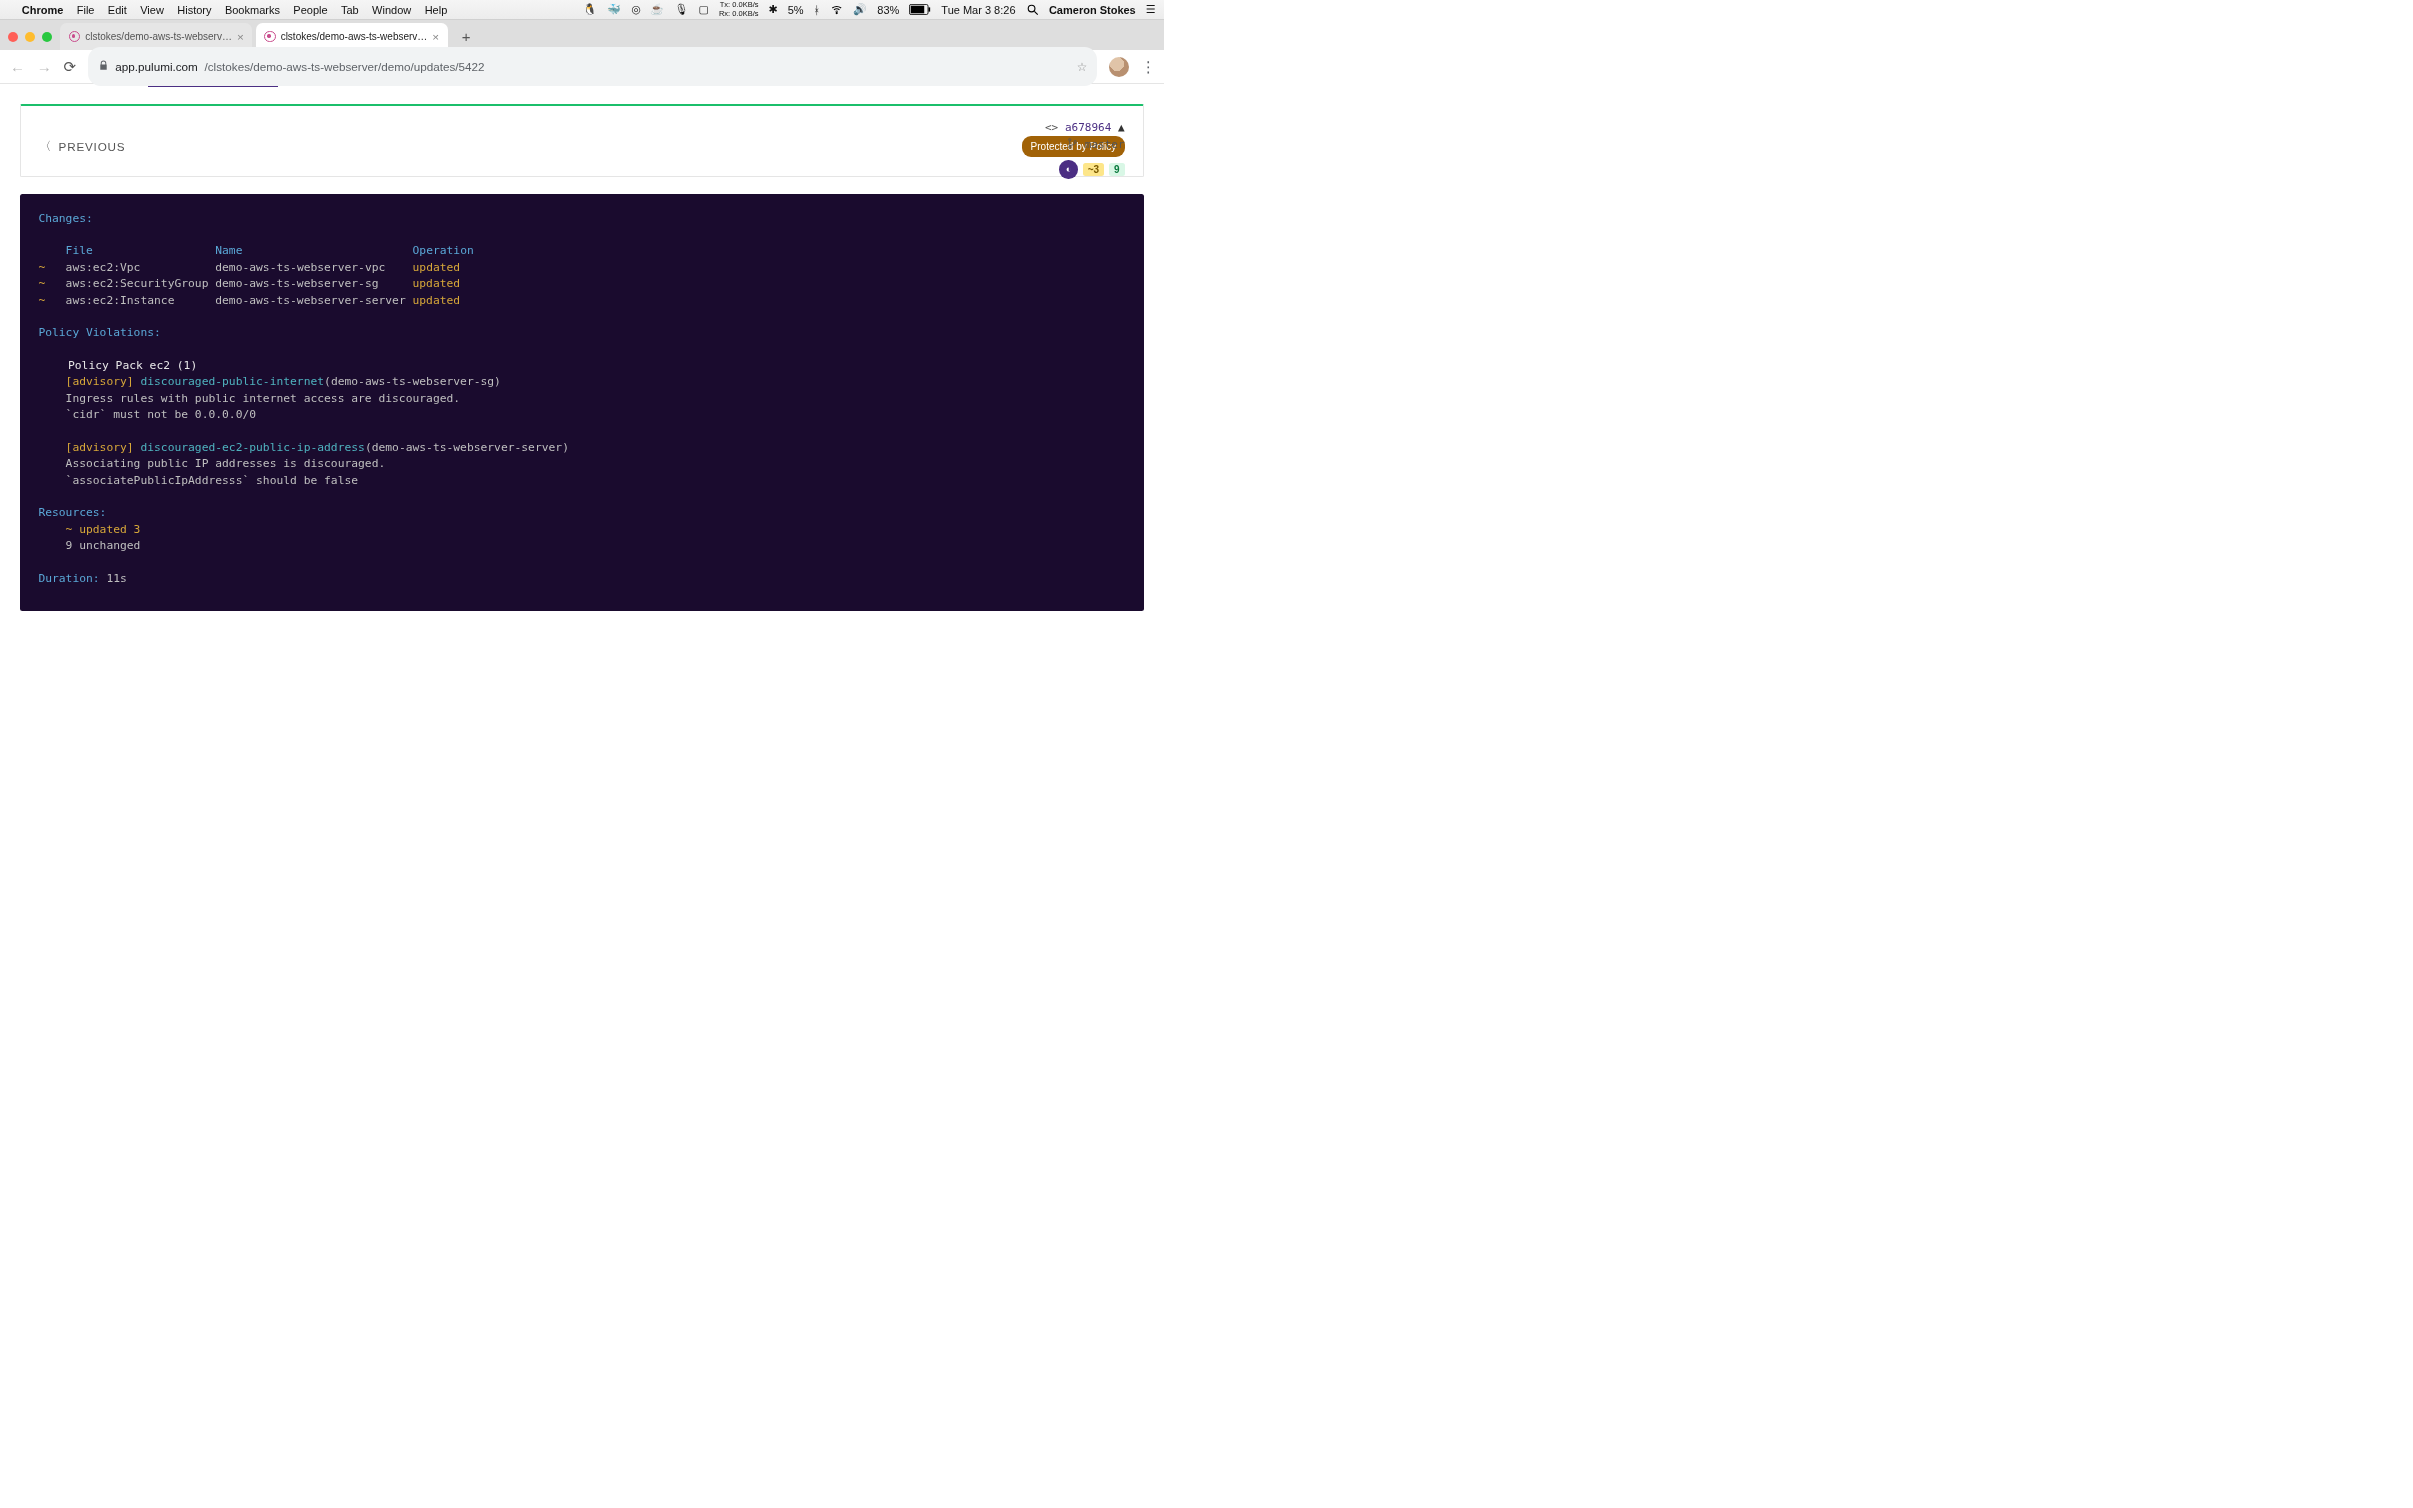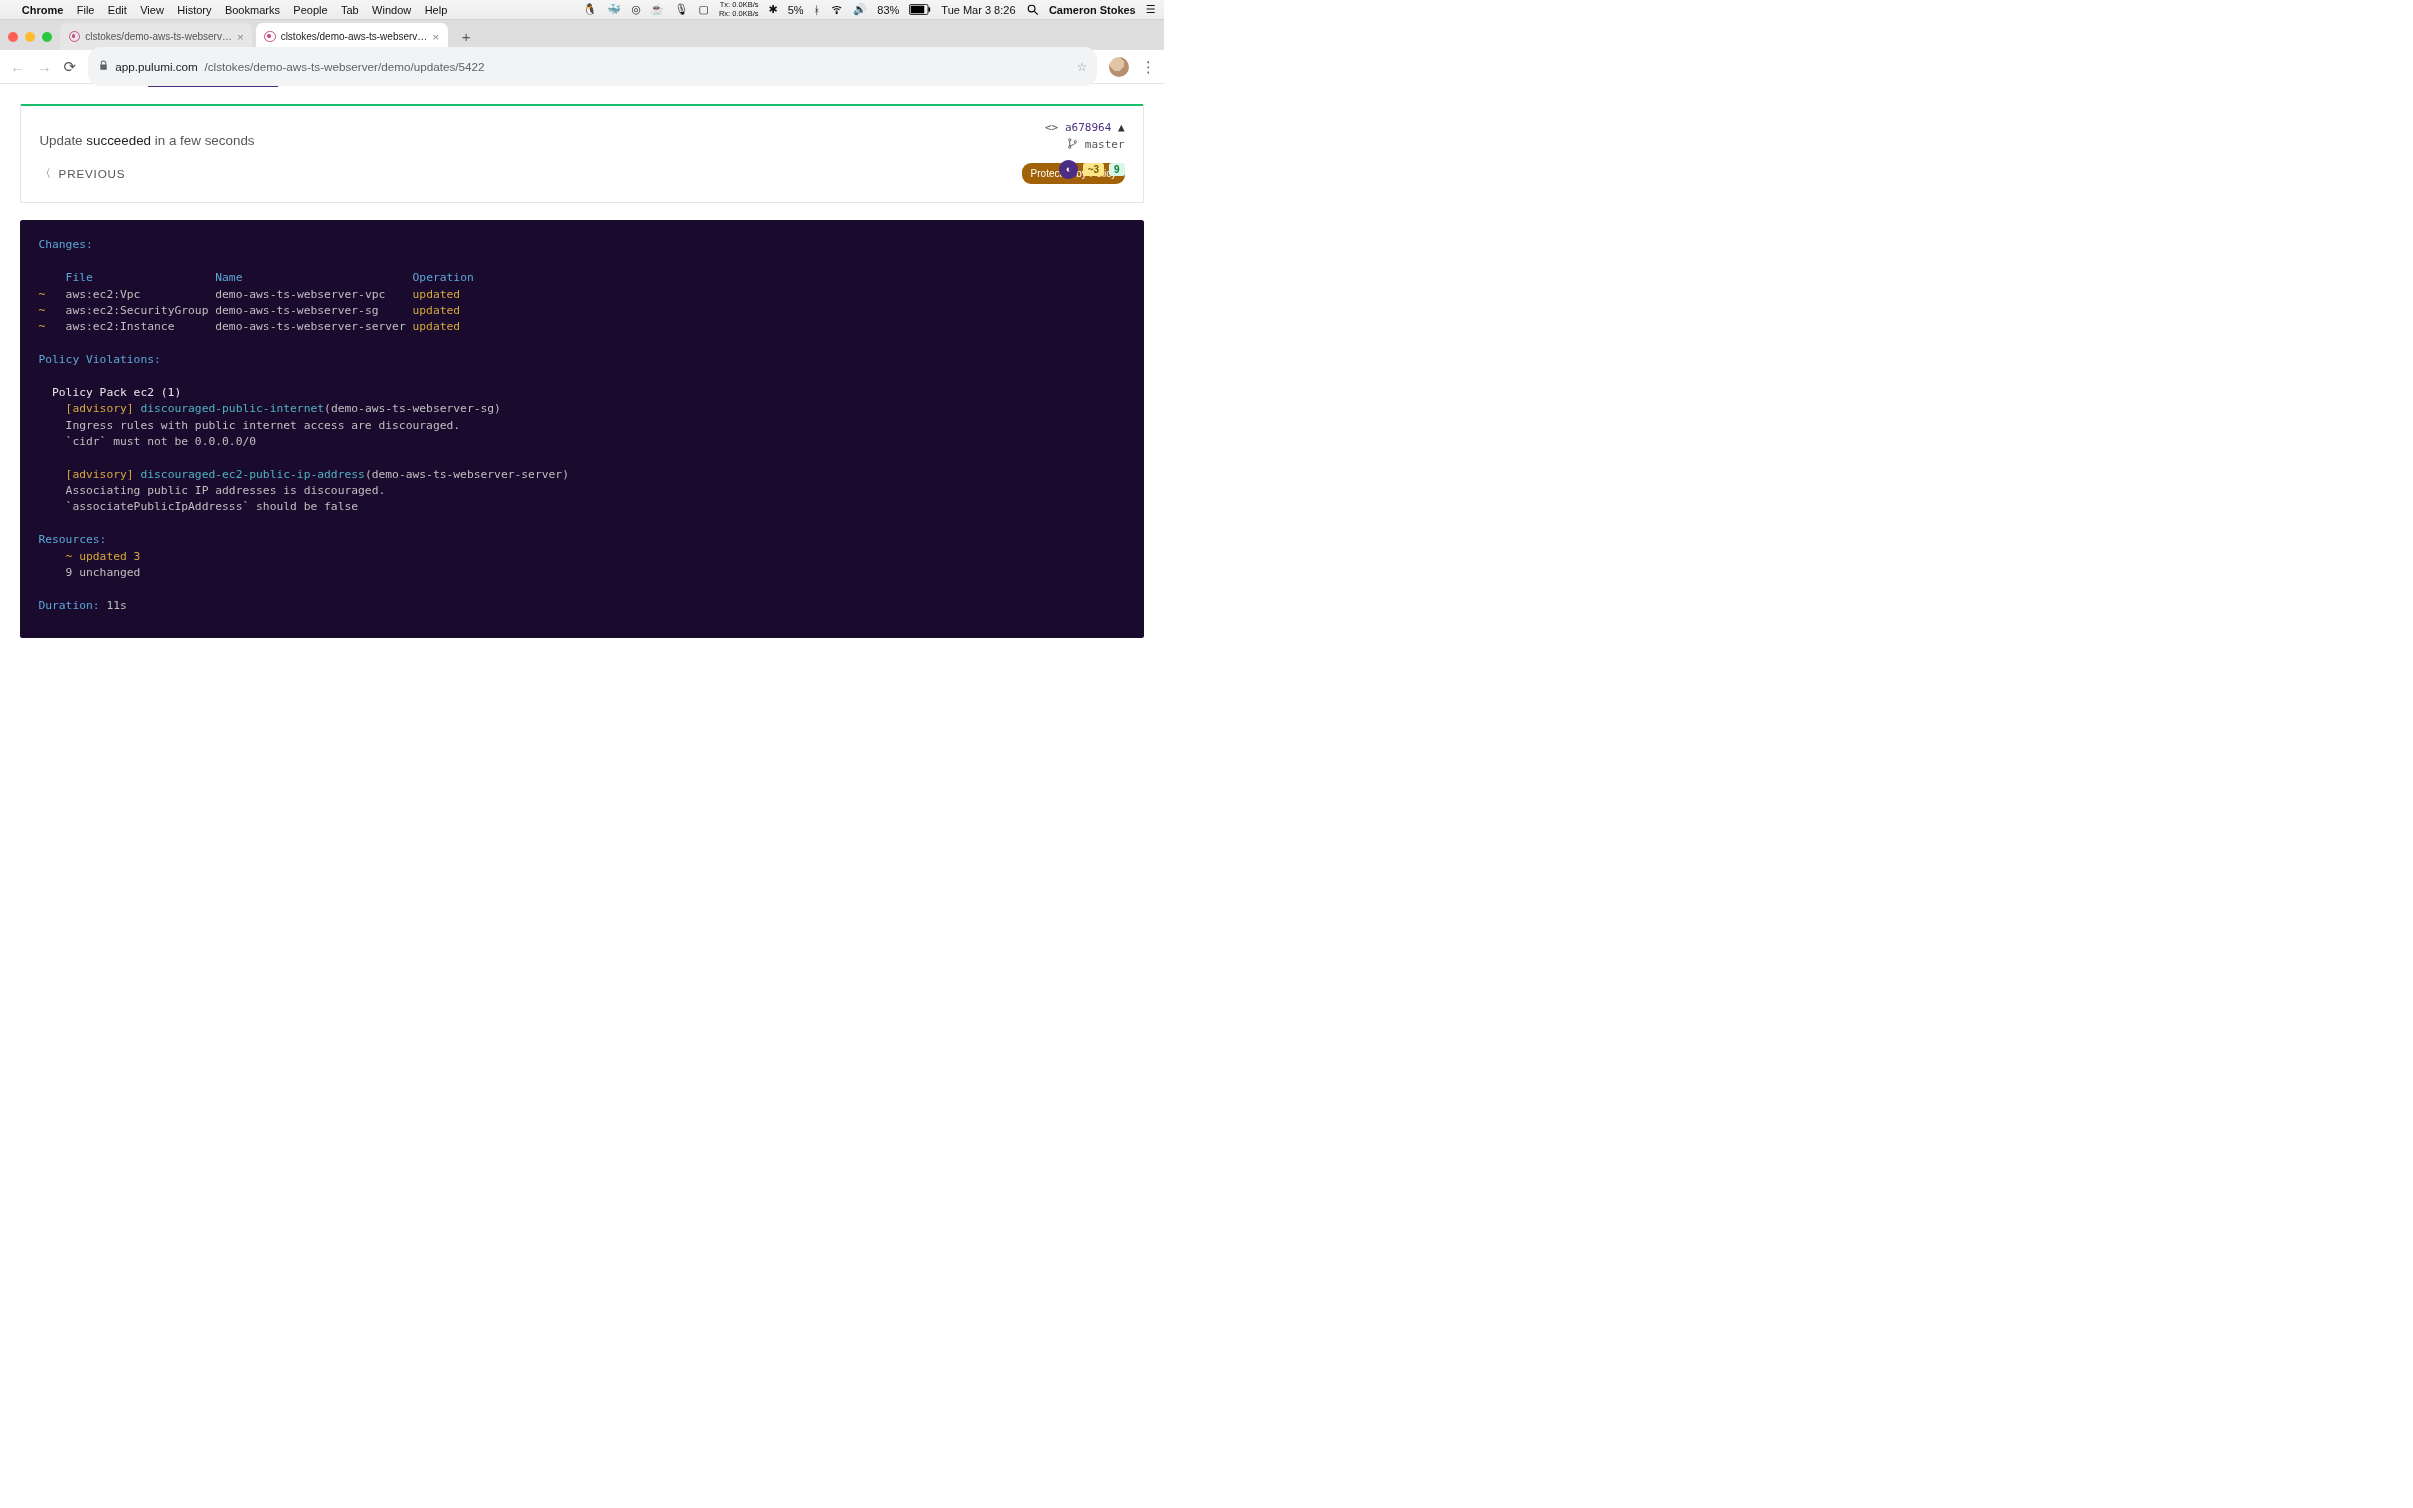--- a/index.html
+++ b/index.html
@@ -159,21 +159,21 @@
     font-size: 11.3px;
     line-height: 1.45;
     color: #e8e8e8;
     white-space: pre;
     overflow-x: auto;
   }
   .t-blue { color: #5aa7d6; }
   .t-yellow { color: #d6a739; }
   .t-cyan { color: #4fb3bf; }
   .t-grey { color: #bfbfbf; }
-  .t-white { color: #e8e8e8; }
+  .t-white { color: #e8e8e8; margin-left: 16px; }
 
   svg.icon { width: 13.4px; height: 13.4px; }
 </style>
 </head>
 <body>
 
 <div class="menubar">
   <span class="apple"></span>
   <span class="app-name">Chrome</span>
   <span>File</span>
@@ -285,23 +285,20 @@
               <circle cx="6" cy="20" r="2.5"></circle>
               <circle cx="18" cy="8" r="2.5"></circle>
               <path d="M6 6.5v11"></path>
               <path d="M18 10.5c0 4-6 4-12 7"></path>
             </svg>
         </span>
         <span>master</span>
       </div>
     </div>
 
-    <div class="update-status">
-      <span>Update </span><span class="succeeded">succeeded</span><span> in a few seconds</span>
-    </div>
 
     <div class="badges-row">
       <span class="policy-shield">◐</span>
       <span class="diff-badge">~3</span>
       <span class="count-badge">9</span>
     </div>
 
     <div class="prev-row">
       <div class="prev-link">
         <span>〈</span>

